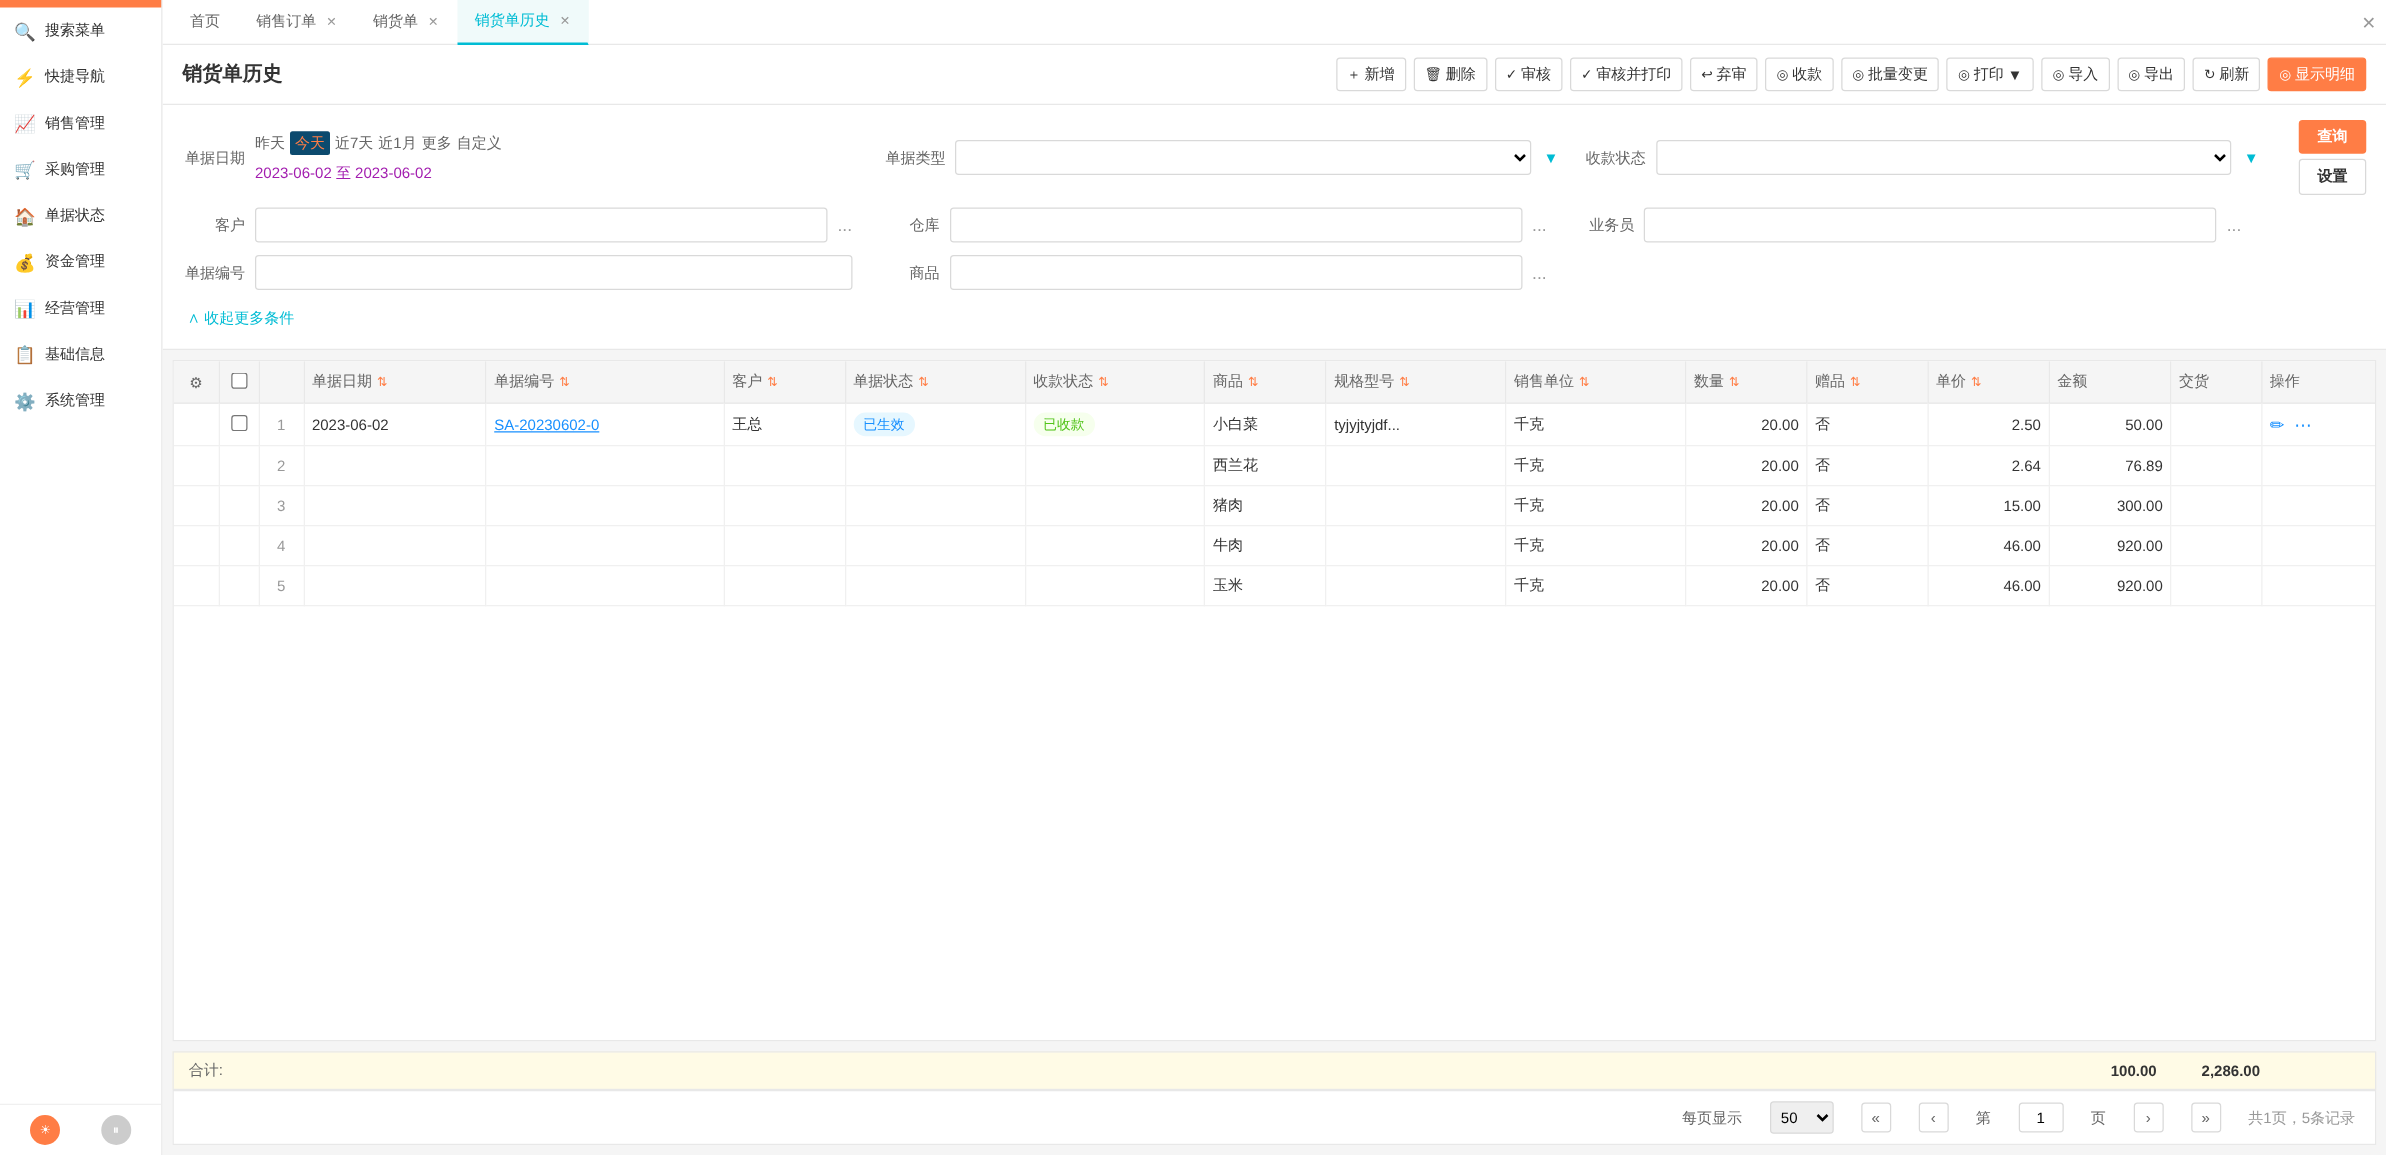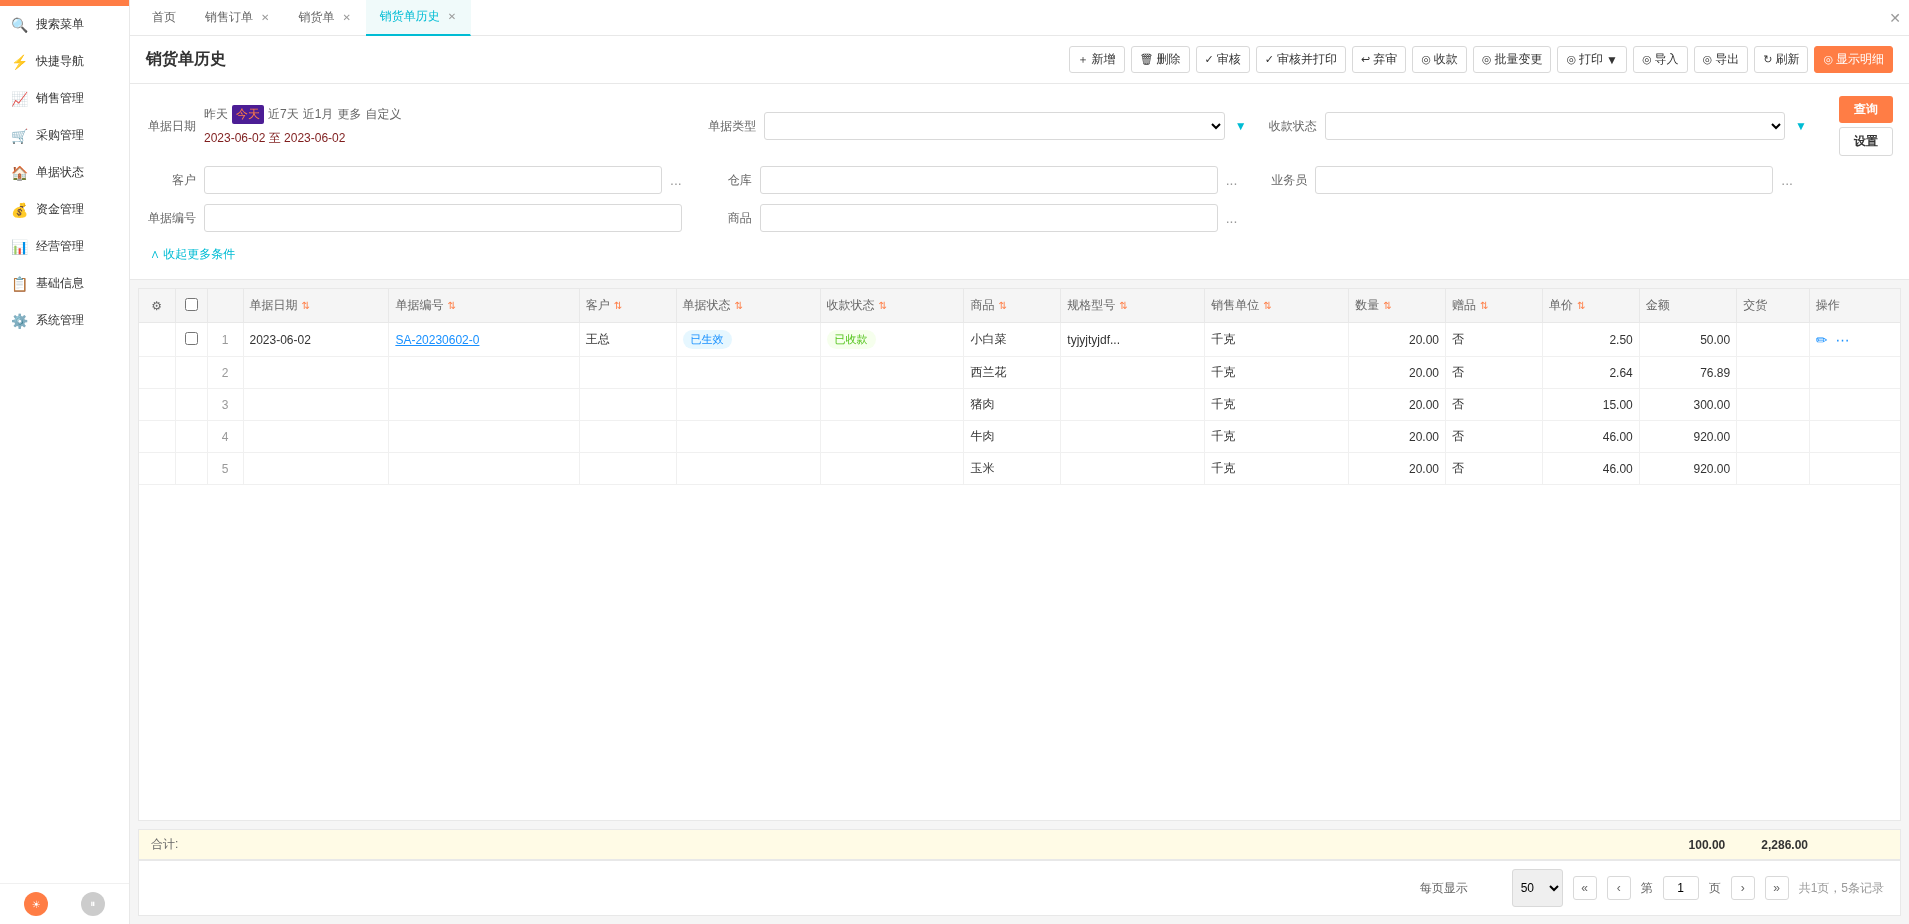--- a/index.html
+++ b/index.html
@@ -194,30 +194,30 @@
       gap: 4px;
       margin-bottom: 4px;
     }
     .date-shortcut {
       color: #666;
       cursor: pointer;
       font-size: 12px;
     }
     .date-shortcut.active {
       color: #ff7d45;
-      background: #4c1d95;
+      background: #0c4a6e;
       border-radius: 2px;
       padding: 1px 4px;
     }
     .date-range-input {
       display: flex;
       align-items: flex-start;
       gap: 4px;
       font-size: 12px;
-      color: #7f1d1d;
+      color: #a21caf;
     }
     .filter-select {
       border: 1px solid #d9d9d9;
       border-radius: 3px;
       padding: 4px 8px;
       font-size: 12px;
       height: 28px;
       outline: none;
       flex: 1;
       background: #fff;
@@ -323,33 +323,32 @@
     .footer-value { font-weight: bold; color: #333; }
 
     
     .pagination {
       display: flex;
       align-items: center;
       justify-content: flex-end;
       padding: 8px 16px;
       background: #fff;
       border-top: 1px solid #e8e8e8;
-      gap: 10px;
+      gap: 22px;
       flex-shrink: 0;
       margin: 0 8px 8px 8px;
       border: 1px solid #e8e8e8;
     }
     .pag-label { color: #666; }
     .pag-select {
       border: 1px solid #d9d9d9;
       border-radius: 3px;
       padding: 2px 4px;
       font-size: 12px;
-      height: 38px;
-      margin-left: 34px;
+      height: 26px;
     }
     .pag-btn {
       width: 24px;
       height: 24px;
       border: 1px solid #d9d9d9;
       border-radius: 3px;
       background: #fff;
       cursor: pointer;
       display: flex;
       align-items: center;

